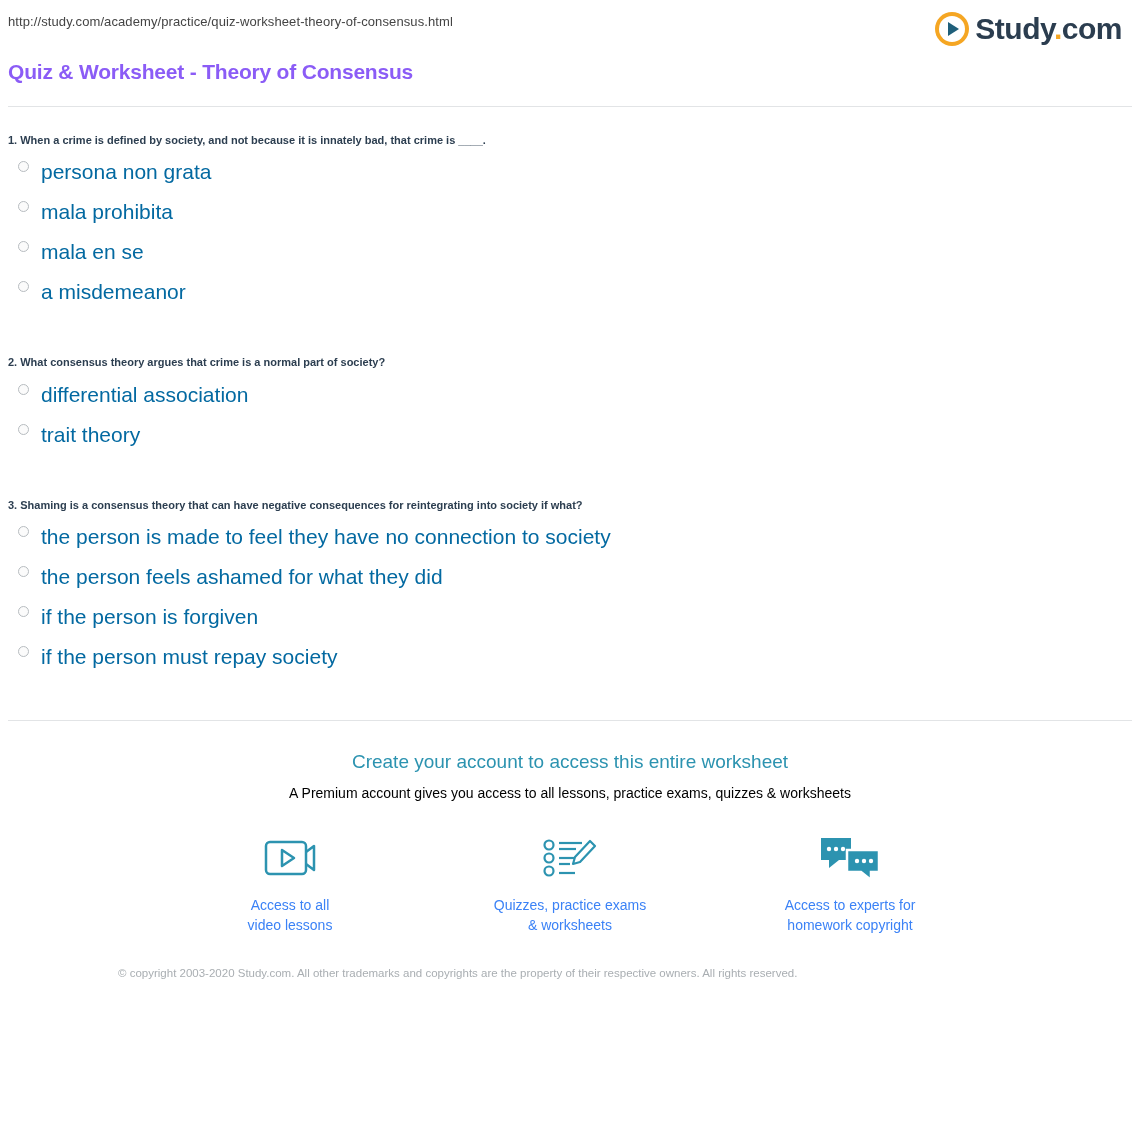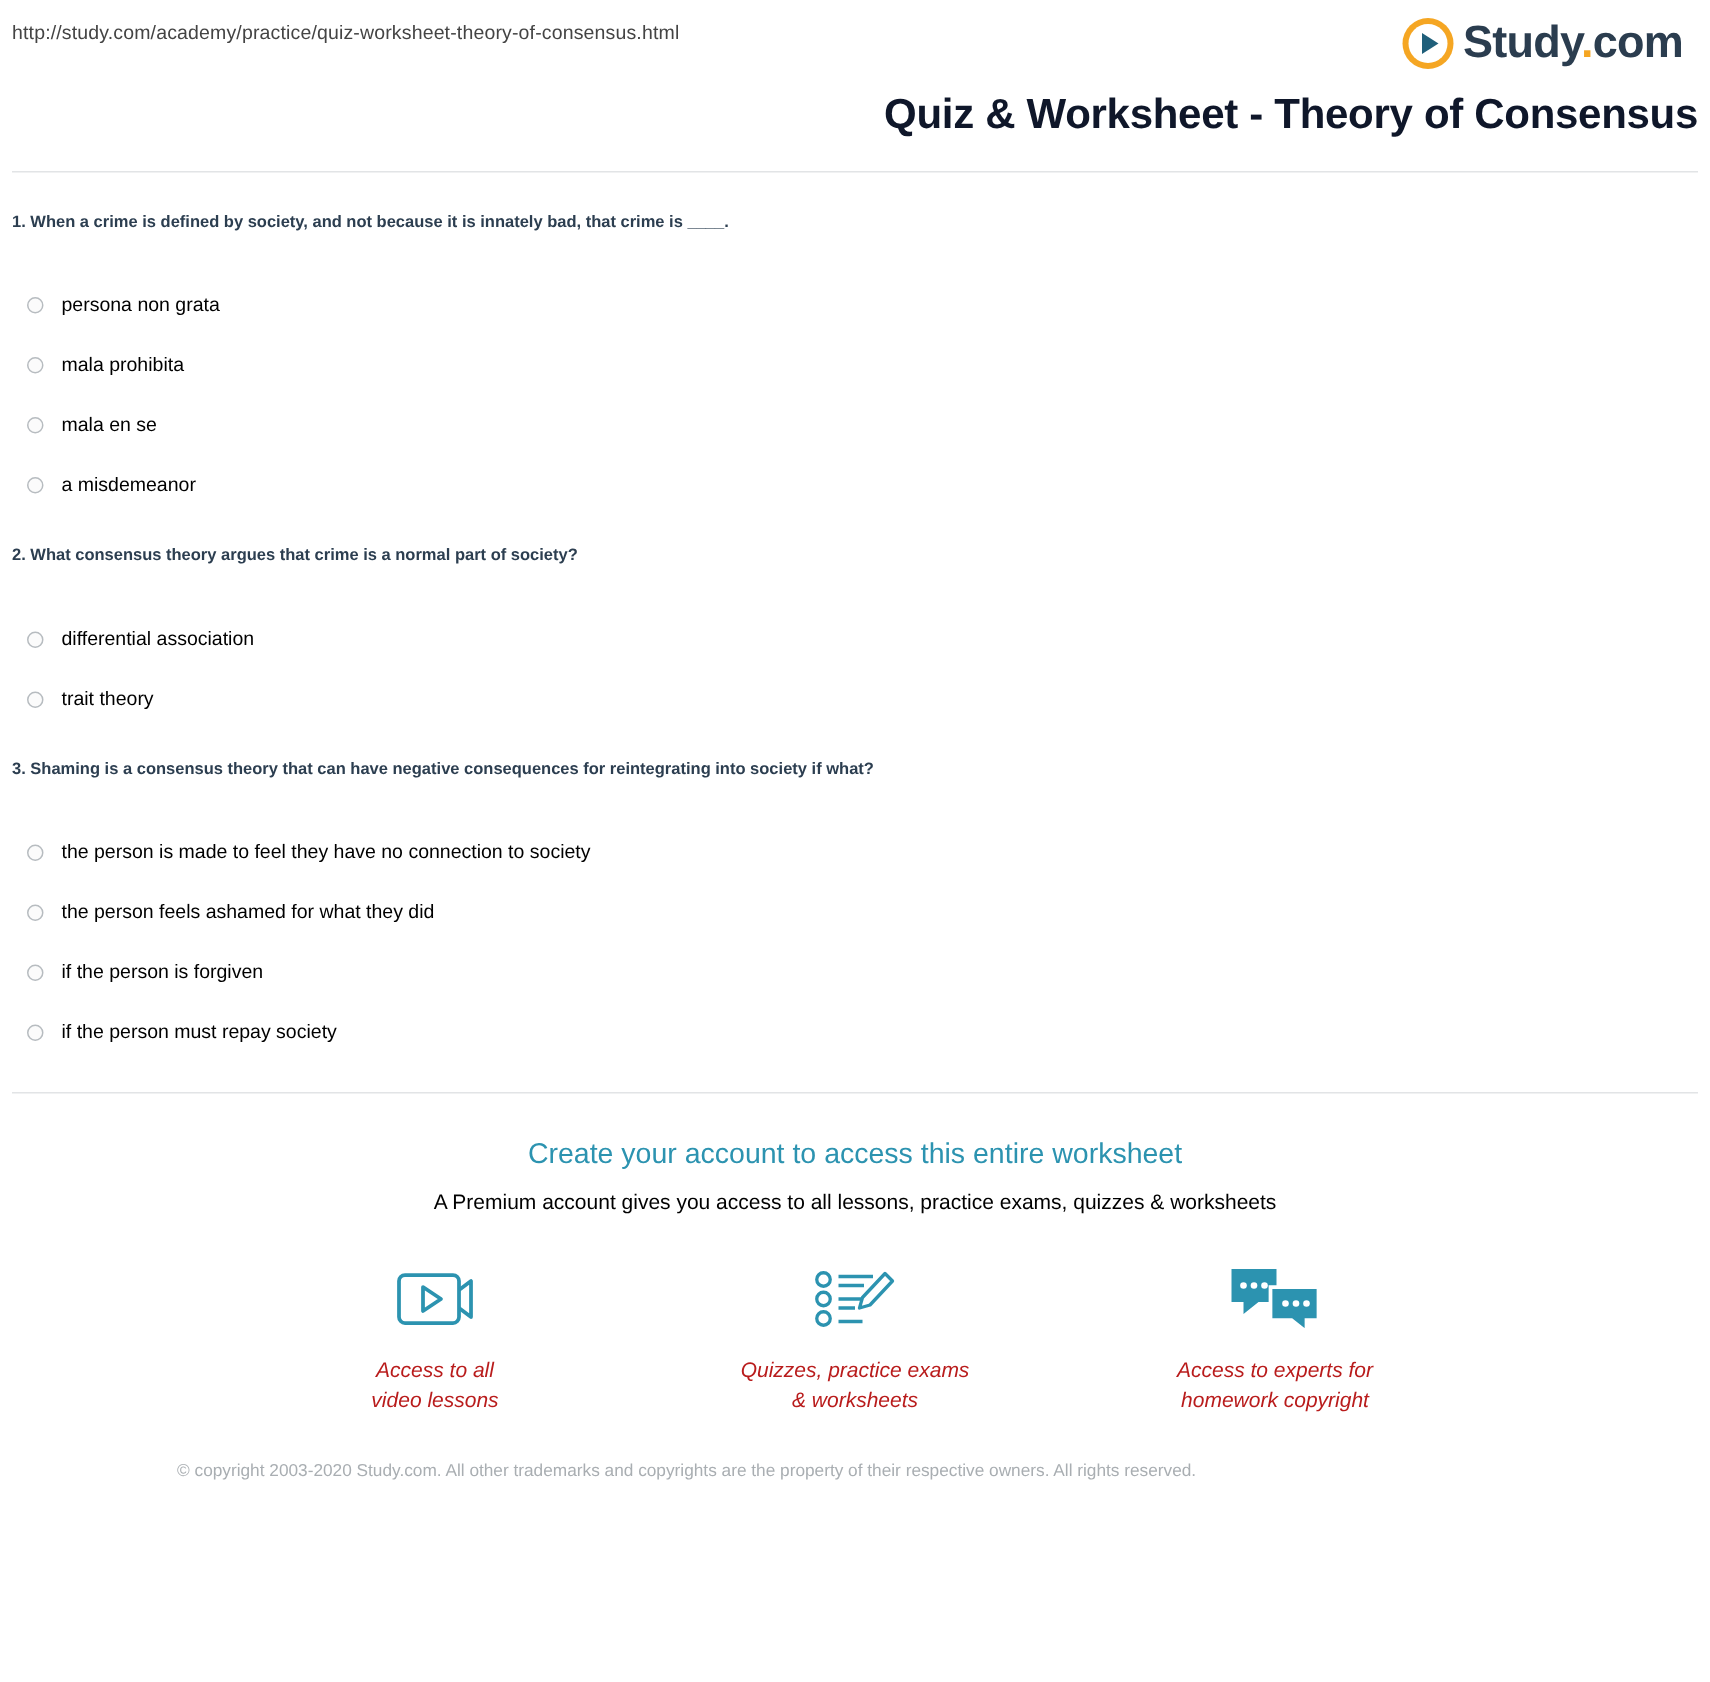--- a/index.html
+++ b/index.html
@@ -69,27 +69,26 @@
   }
   .logo-text {
     font-size: 30px;
     font-weight: bold;
     color: #2b3d4f;
     letter-spacing: -0.5px;
   }
   .logo-text .dot { color: #f5a623; }
 
   h1.page-title {
-    font-size: 28px;
+    font-size: 21px;
     font-weight: bold;
-    color: #0f172a;
+    color: #8b5cf6;
     margin: 14px 0 0 0;
     padding: 0 0 22px 0;
     letter-spacing: -0.2px;
-    text-align: right;
   }
   .rule {
     border: 0;
     border-top: 1px solid #e2e4e6;
     margin: 0;
   }
 
   
   .questions {
     padding-top: 26px;
@@ -104,24 +103,24 @@
     margin: 0 0 14px 0;
     line-height: 1.3;
   }
   .choices {
     list-style: none;
     margin: 0;
     padding: 0;
   }
   .choice {
     display: flex;
-    align-items: flex-end;
+    align-items: flex-start;
     height: 40px;
-    font-size: 13px;
-    color: #000000;
+    font-size: 21px;
+    color: #0369a1;
   }
   .radio {
     width: 11px;
     height: 11px;
     border: 1px solid #b7bcc0;
     border-radius: 50%;
     background: #fbfbfb;
     margin-left: 10px;
     margin-right: 12px;
     flex: 0 0 auto;
@@ -161,23 +160,22 @@
   }
   .feature-icon {
     height: 54px;
     display: flex;
     align-items: center;
     justify-content: center;
   }
   .feature-label {
     margin-top: 10px;
     font-size: 14px;
-    color: #b91c1c;
+    color: #3b82f6;
     line-height: 1.45;
-    font-style: italic;
   }
   .copyright {
     margin-top: 30px;
     text-align: left;
     font-size: 11.5px;
     color: #a9aeb2;
     line-height: 1.5;
     padding: 0 110px;
   }
 </style>

